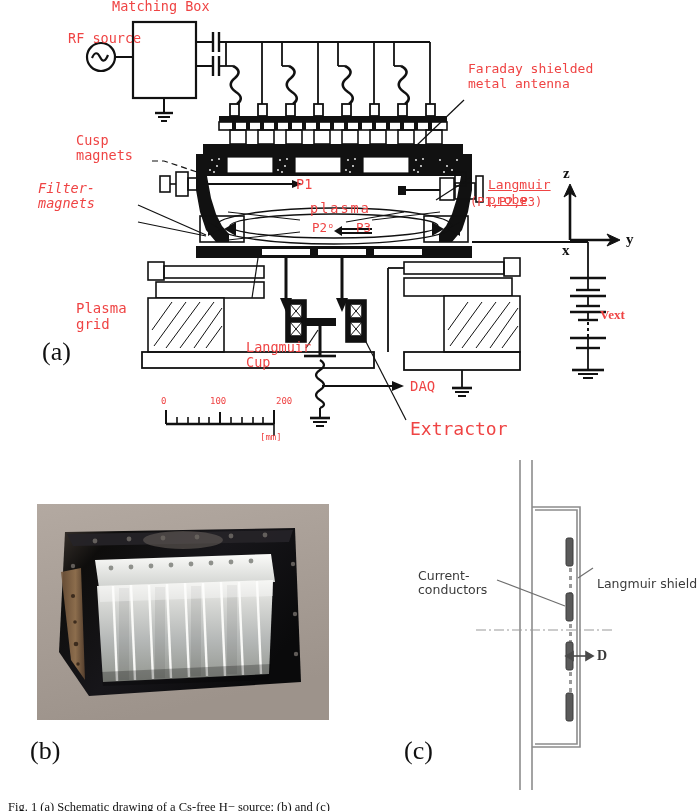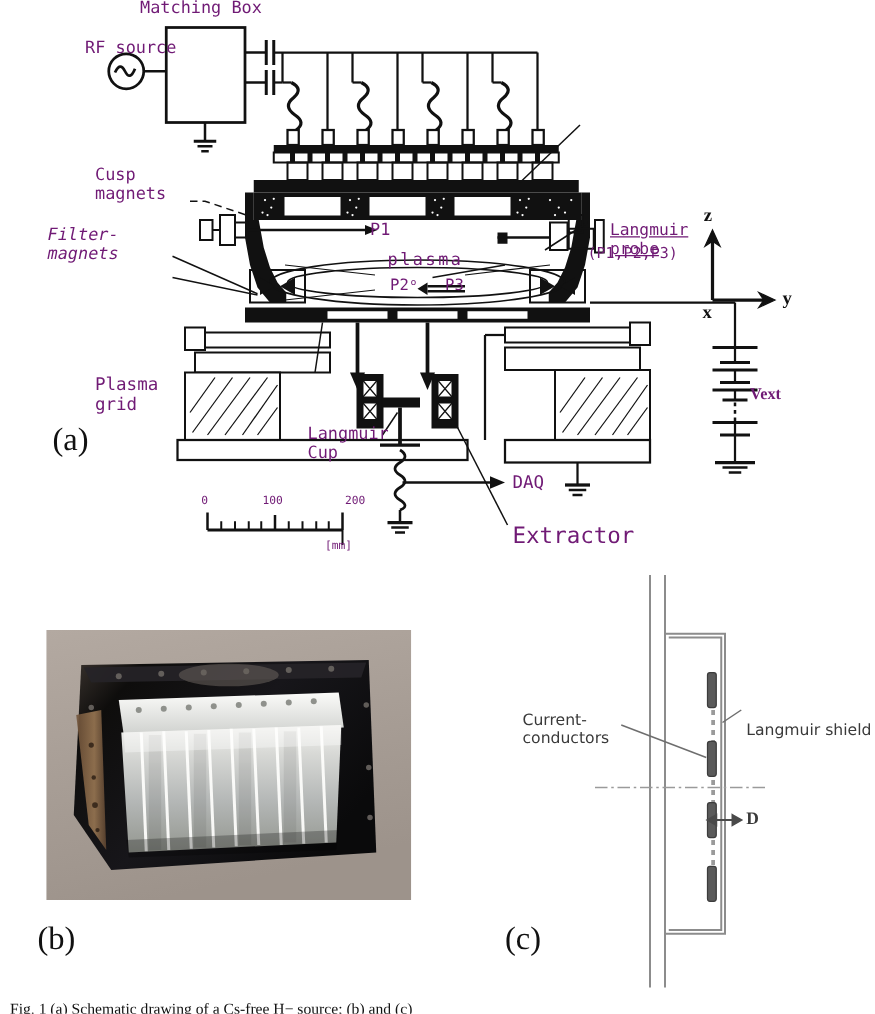--- a/index.html
+++ b/index.html
@@ -4,21 +4,21 @@
 <style>
   html,body{margin:0;padding:0;background:#ffffff;}
   body{
     width:700px;height:811px;position:relative;overflow:hidden;
     font-family:"DejaVu Sans Mono", monospace;
     color:#111;
   }
   .fig{position:absolute;inset:0;}
   svg{display:block;}
   .lbl{position:absolute;font-family:"DejaVu Sans Mono", monospace;
-       font-size:13px;line-height:1.12;color:#701a75;white-space:pre;letter-spacing:0px;}
+       font-size:13px;line-height:1.12;color:#ef4444;white-space:pre;letter-spacing:0px;}
   .lbl.serif{font-family:"Liberation Serif", serif;font-style:normal;}
   .panelid{position:absolute;font-family:"Liberation Serif", serif;font-size:26px;color:#111;}
   .photo{position:absolute;}
   .cap{position:absolute;font-family:"Liberation Serif", serif;font-size:12.5px;color:#111;
        white-space:pre-wrap;line-height:1.25;}
   .axlbl{position:absolute;font-family:"Liberation Serif", serif;font-weight:bold;font-size:15px;}
   .clabel{position:absolute;font-family:"DejaVu Sans", sans-serif;font-size:12.5px;color:#3a3a3a;line-height:1.15;white-space:pre;}
 </style>
 </head>
 <body>
@@ -354,20 +354,22 @@
       <g stroke="#111" fill="#111">
         <line x1="570" y1="240" x2="570" y2="192" stroke-width="2.6"></line>
         <path d="M570 184 l-6 13 l6 -4 l6 4 z"></path>
         <line x1="570" y1="240" x2="612" y2="240" stroke-width="2.6"></line>
         <path d="M620 240 l-13 -6 l4 6 l-4 6 z"></path>
       </g>
     </svg>
 
     <div class="lbl" style="left:112px;top:-1px;font-size:13.5px;">Matching Box</div>
     <div class="lbl" style="left:68px;top:31px;font-size:13.5px;">RF source</div>
+    <div class="lbl" style="left:468px;top:62px;font-size:13px;">Faraday shielded
+metal antenna</div>
     <div class="lbl" style="left:76px;top:133px;font-size:13.5px;">Cusp
 magnets</div>
     <div class="lbl" style="left:38px;top:181px;font-size:13.5px;font-style:italic;">Filter-
 magnets</div>
     <div class="lbl" style="left:488px;top:178px;font-size:13px;text-decoration:underline;">Langmuir
 probe</div>
     <div class="lbl" style="left:470px;top:196px;font-size:12px;">(P1,P2,P3)</div>
     <div class="lbl" style="left:296px;top:177px;font-size:13.5px;">P1</div>
     <div class="lbl" style="left:310px;top:201px;font-size:13.5px;letter-spacing:2px;">plasma</div>
     <div class="lbl" style="left:312px;top:221px;font-size:12.5px;">P2ᵒ</div>

